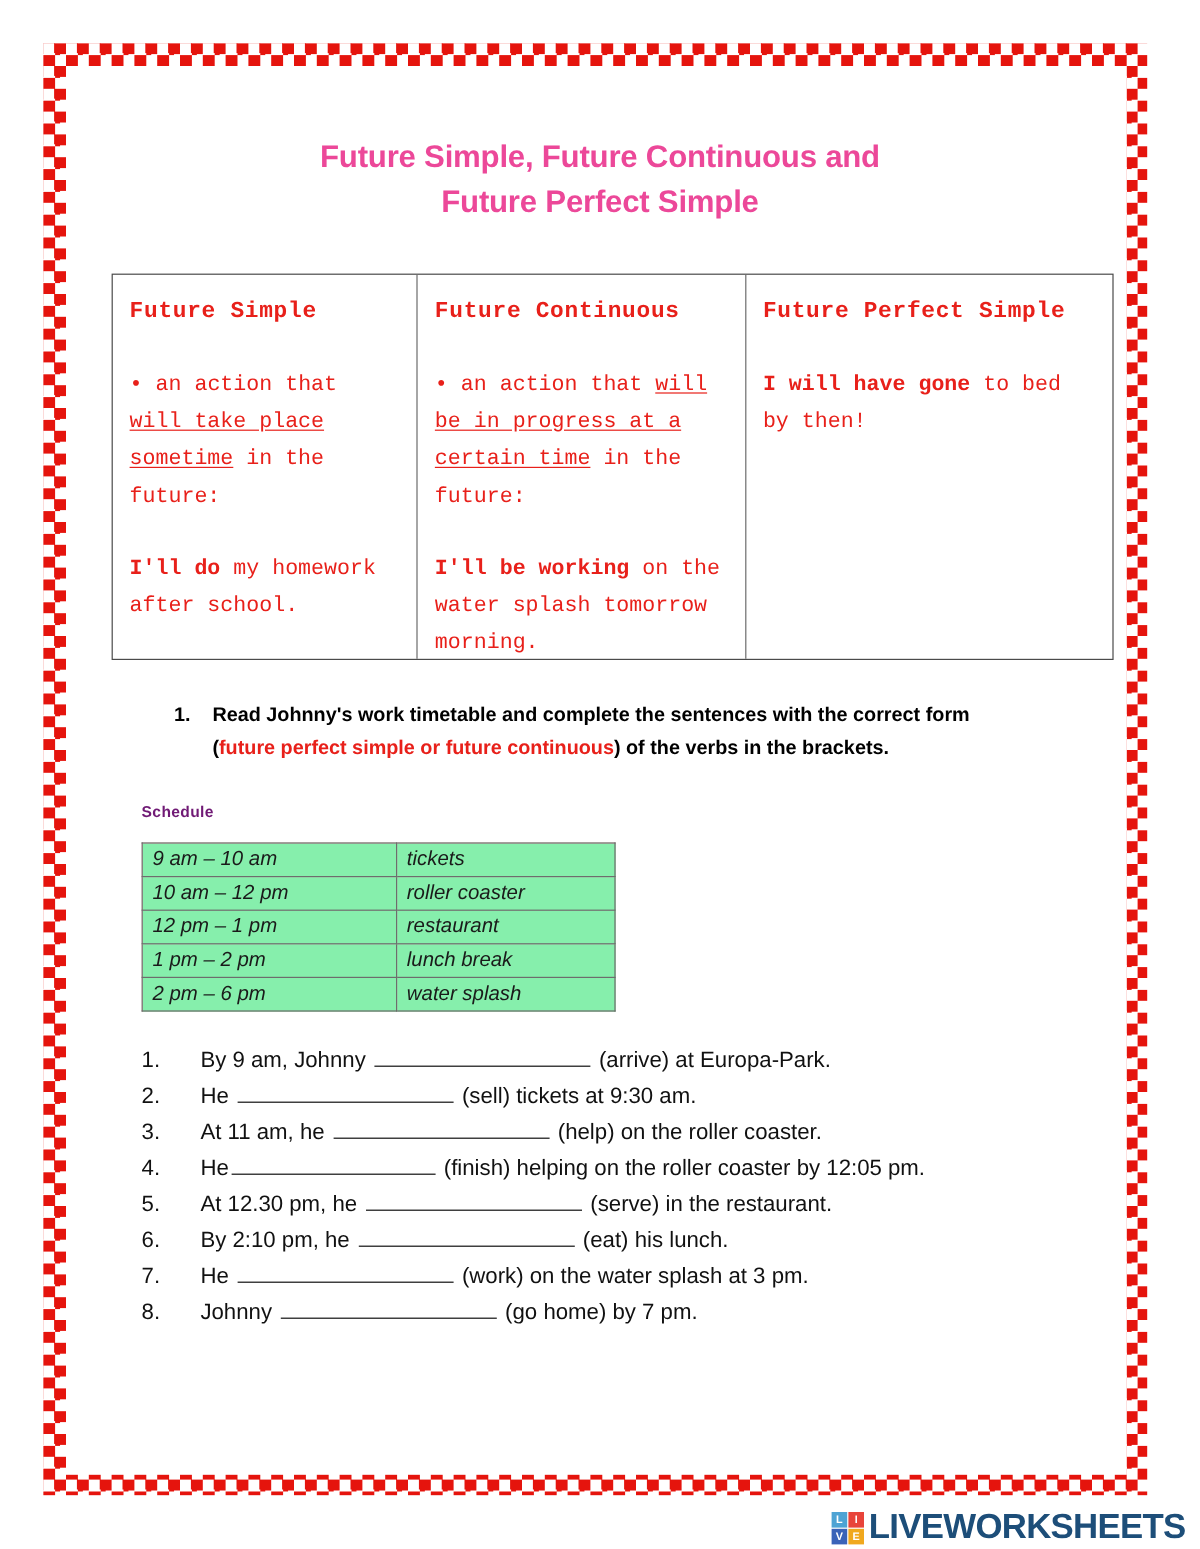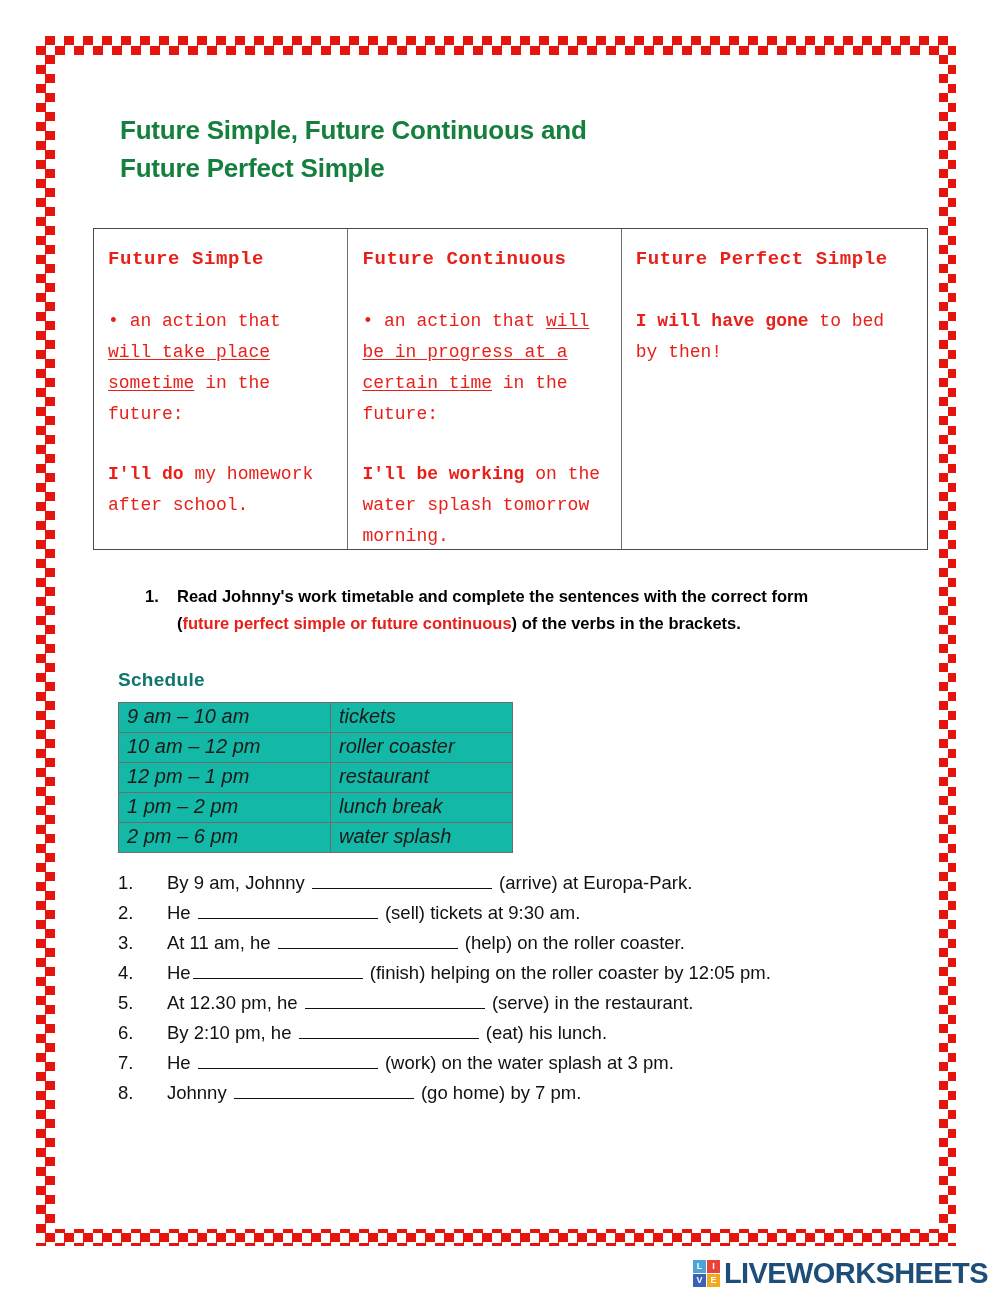--- a/index.html
+++ b/index.html
@@ -49,22 +49,22 @@
     top: 0;
     width: 1000px;
     height: 1291px;
   }
 
   .title {
     position: absolute;
     left: 120px;
     top: 112px;
     width: 760px;
-    text-align: left;
-    color: #15803d;
+    text-align: center;
+    color: #ec4899;
     font-size: 26px;
     font-weight: bold;
     line-height: 1.45;
     letter-spacing: -0.2px;
   }
 
   
   .grammar-table {
     position: absolute;
     left: 93px;
@@ -117,44 +117,44 @@
     margin-left: 32px;
     display: block;
   }
   .instruction .hl { color: #e8201a; }
 
   
   .schedule-label {
     position: absolute;
     left: 118px;
     top: 669px;
-    color: #0f766e;
-    font-size: 19px;
+    color: #701a75;
+    font-size: 13px;
     font-weight: bold;
     letter-spacing: 0.3px;
     text-align: right;
   }
   .schedule-table {
     position: absolute;
     left: 118px;
     top: 702px;
     width: 360px;
     border-collapse: collapse;
     background: #f9d9d6;
     table-layout: fixed;
   }
   .schedule-table td {
     border: 1px solid #6d6d6d;
-    font-size: 20px;
+    font-size: 17px;
     font-style: italic;
     color: #1a1a1a;
     padding: 1px 8px 3px 8px;
     height: 23px;
     line-height: 1.25;
-    background: #14b8a6;
+    background: #86efac;
   }
   .schedule-table td.tcol { width: 195px; }
   .schedule-table td.acol { width: 165px; }
 
   
   .sentences {
     position: absolute;
     left: 118px;
     top: 868px;
     width: 760px;

